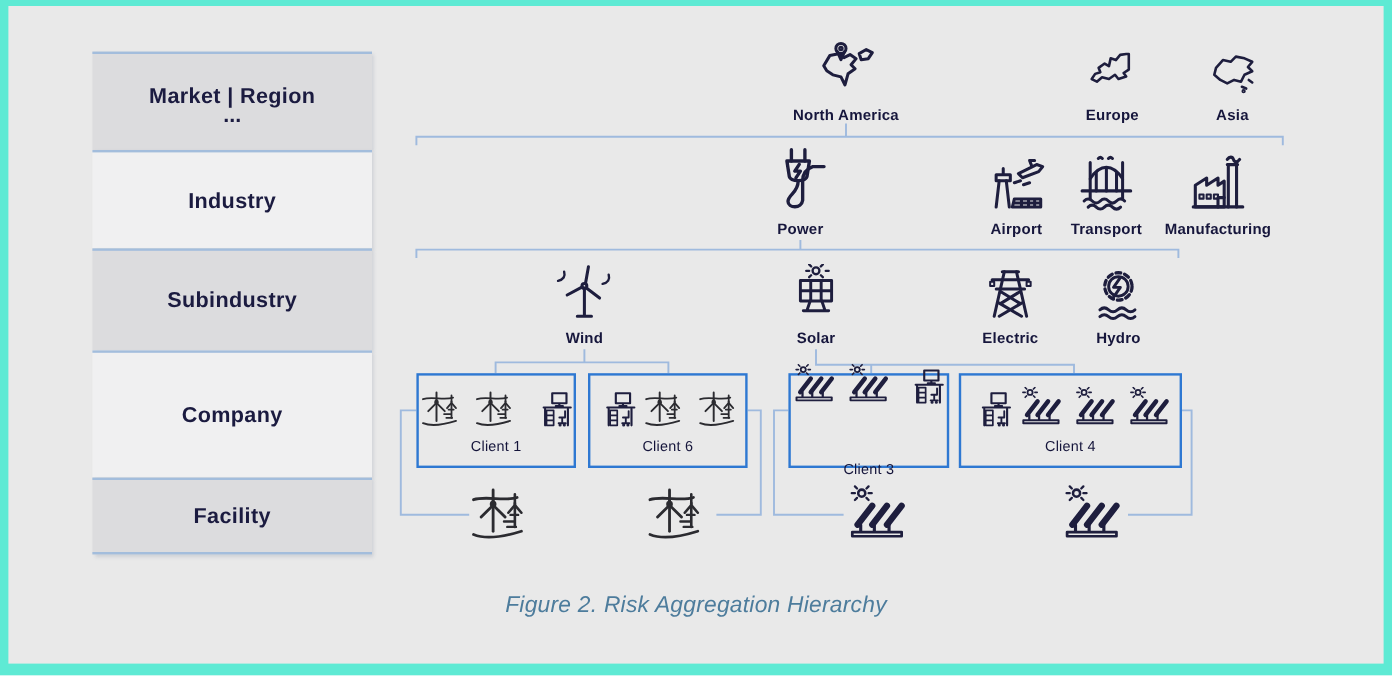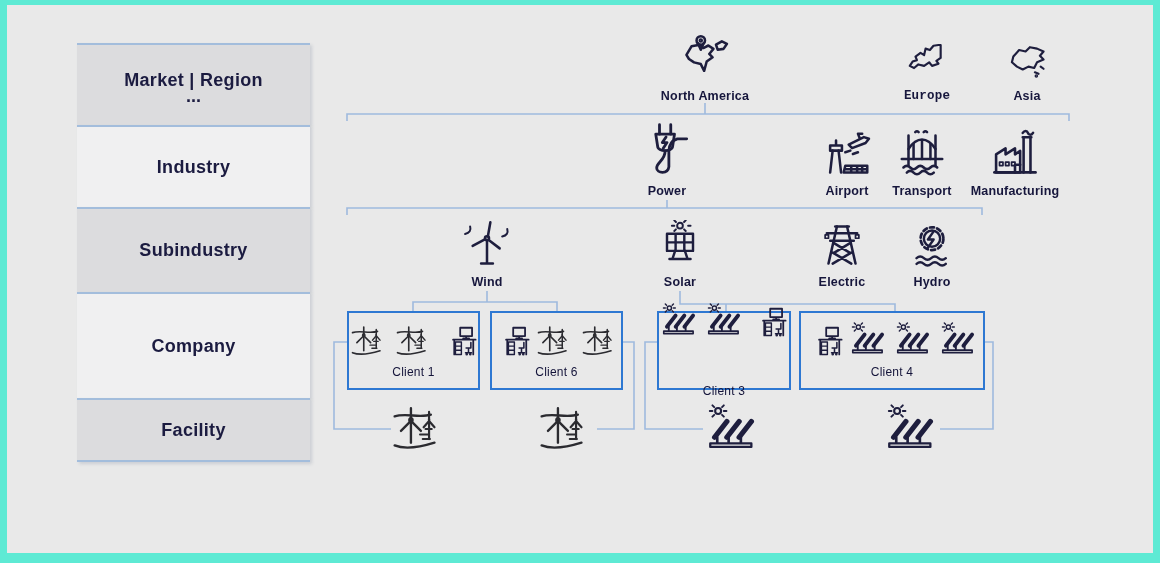--- a/index.html
+++ b/index.html
@@ -180,21 +180,21 @@
   <div class="sbox sb5 sb-dark">
     <div class="big">Facility</div>
   </div>
 
   <div class="node" style="left:645px;top:32px;width:120px;">
     <svg class="ic" style="width:60px;height:54px;">
         <use href="#sym-map-na"></use>
       </svg>
     <div class="lbl">North America</div>
   </div>
-  <div class="node" style="left:877px;top:40px;width:100px;font-family:Liberation Mono, monospace;">
+  <div class="node" style="left:877px;top:40px;width:100px;">
     <svg class="ic" style="width:50px;height:46px;">
         <use href="#sym-map-europe"></use>
       </svg>
     <div class="lbl">Europe</div>
   </div>
   <div class="node" style="left:617px;top:121px;width:100px;">
     <svg class="ic" style="width:62px;height:60px;">
         <use href="#sym-plug"></use>
       </svg>
     <div class="lbl">Power</div>
@@ -324,13 +324,14 @@
     <svg class="ic" style="width:58px;height:56px;">
         <use href="#sym-solararray"></use>
       </svg>
   </div>
   <div class="facility" style="left:883px;top:404px;">
     <svg class="ic" style="width:58px;height:56px;">
         <use href="#sym-solararray"></use>
       </svg>
   </div>
 
+  <div class="caption">Figure 2. Risk Aggregation Hierarchy</div>
 </div>
 
 </body></html>

